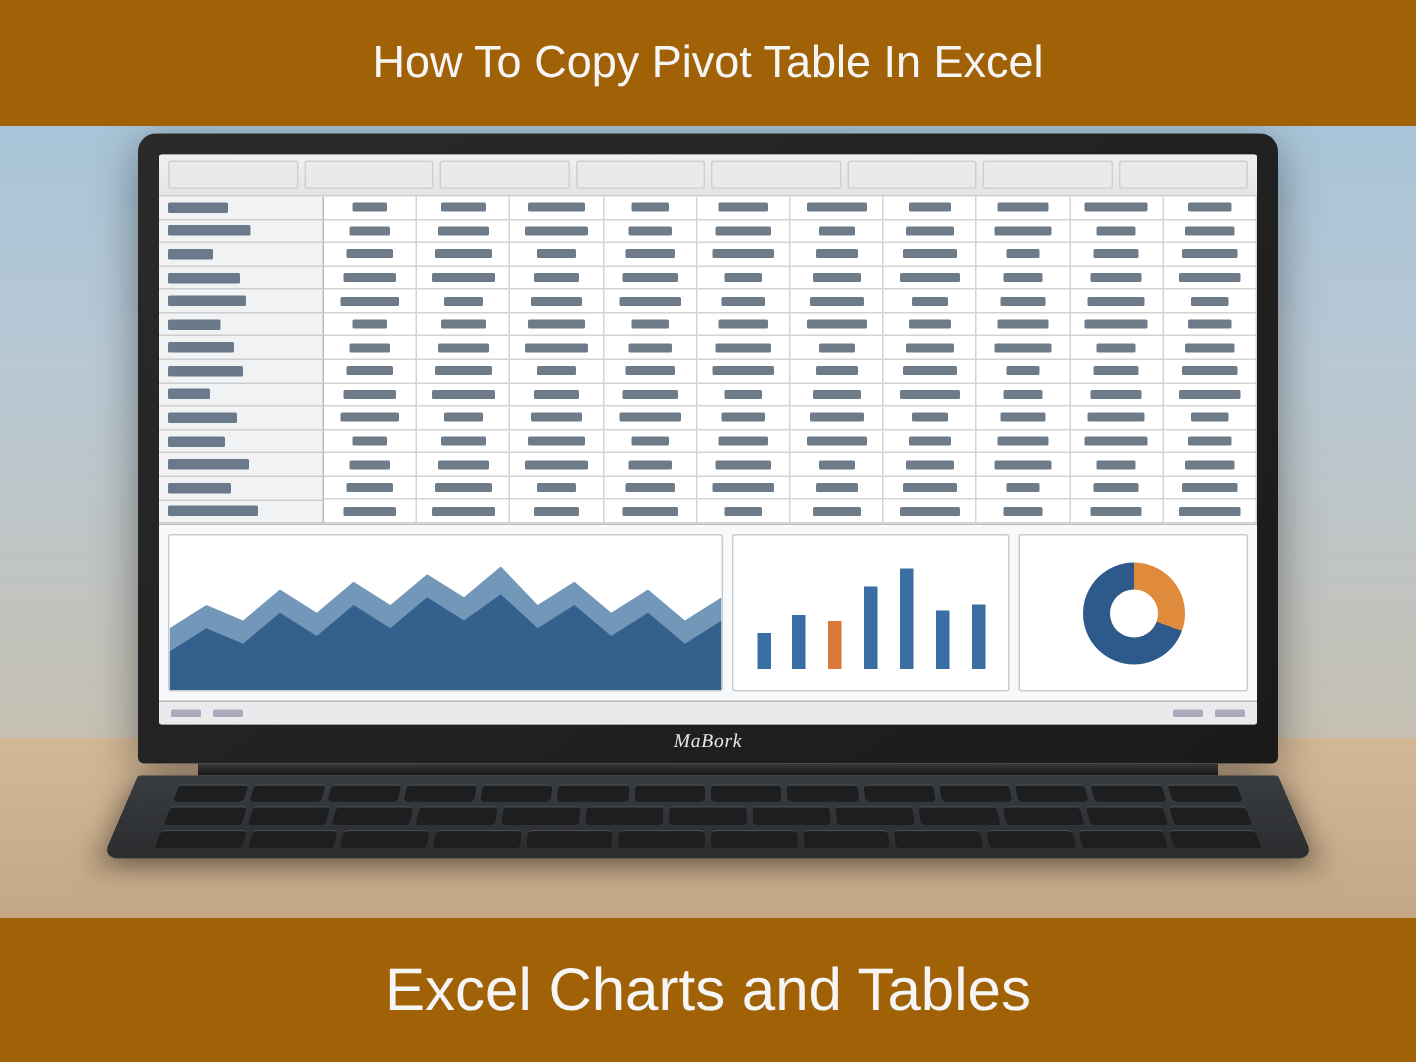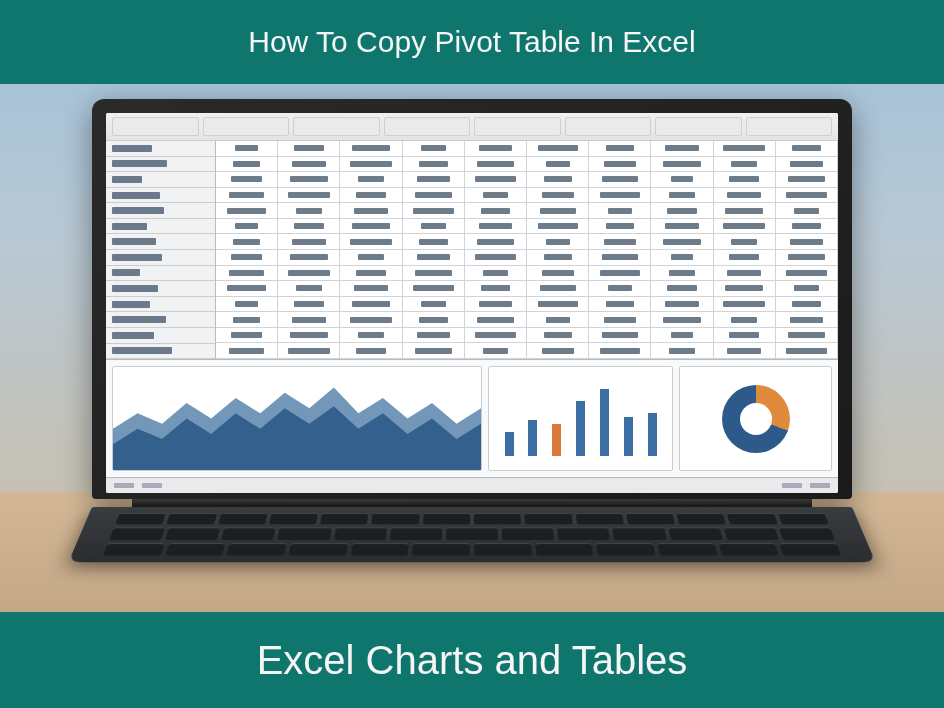--- a/index.html
+++ b/index.html
@@ -4,21 +4,21 @@
 <style>
 * { margin: 0; padding: 0; box-sizing: border-box; }
 body {
   width: 944px;
   height: 708px;
   font-family: -apple-system, BlinkMacSystemFont, "Segoe UI", Arial, sans-serif;
   overflow: hidden;
   background: #d4c5b0;
 }
 .banner {
-  background: #0f766e;
+  background: #a16207;
   color: #f5f5f5;
   display: flex;
   align-items: center;
   justify-content: center;
   width: 100%;
 }
 .banner-top { height: 84px; font-size: 30px; font-weight: 400; }
 .banner-bottom { height: 96px; font-size: 40px; font-weight: 400; }
 .photo-area {
   height: 528px;
@@ -722,20 +722,21 @@
         </div>
 
         <div class="statusbar">
           <span class="dot"></span>
             <span class="dot"></span>
           <span style="flex:1"></span>
           <span class="dot"></span>
             <span class="dot"></span>
         </div>
       </div>
+      <div class="brand-strip">MaBork</div>
     </div>
     <div class="hinge"></div>
     <div class="kb-deck">
       <div class="krow">
           <div class="key"></div>
           <div class="key"></div>
           <div class="key"></div>
           <div class="key"></div>
           <div class="key"></div>
           <div class="key"></div>

